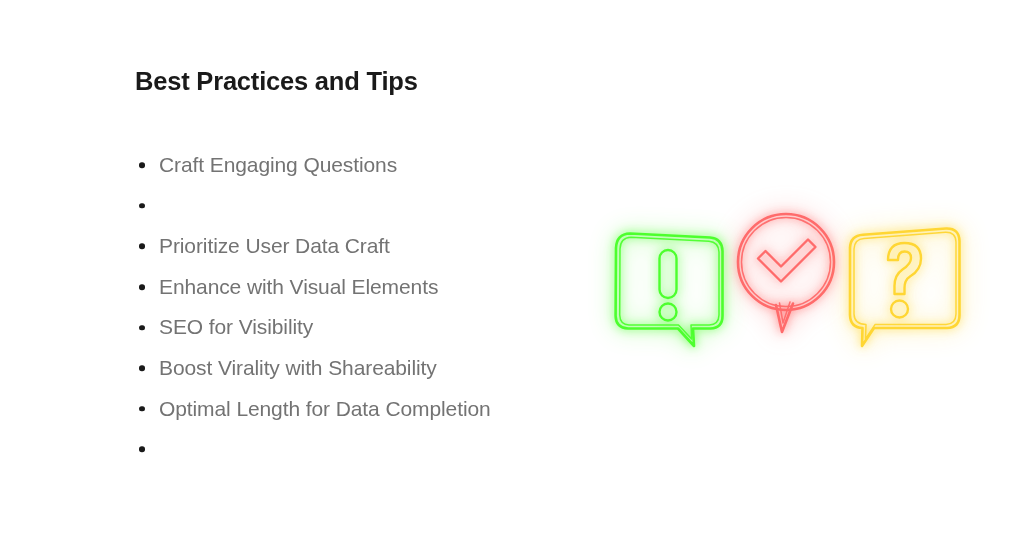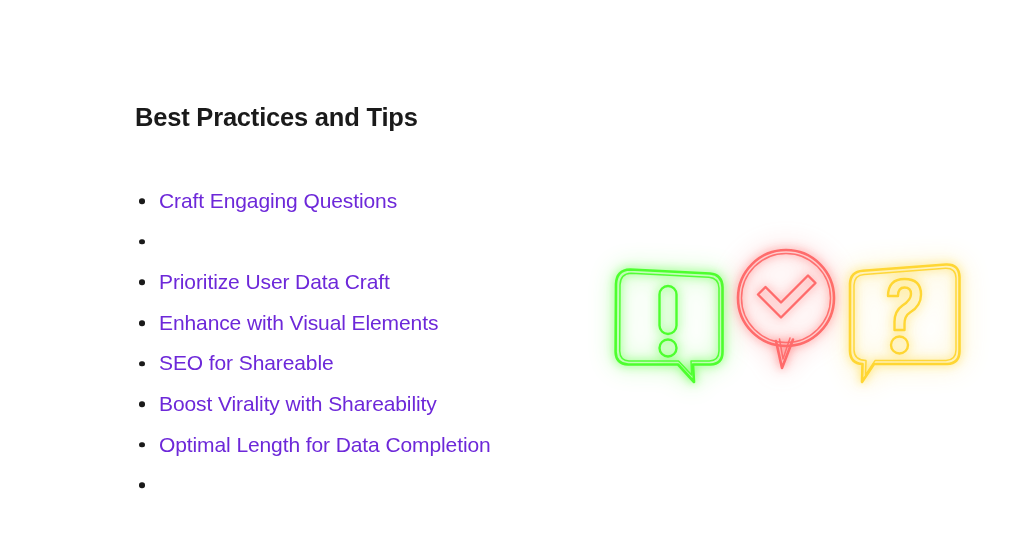--- a/index.html
+++ b/index.html
@@ -11,21 +11,20 @@
     height: 546px;
     background: #ffffff;
     font-family: "Liberation Sans", sans-serif;
     overflow: hidden;
     position: relative;
   }
   .slide {
     position: absolute;
     inset: 0;
     background: #ffffff;
-    margin-top: 36px;
   }
 
   
   .content {
     position: absolute;
     left: 135px;
     top: 66px;
     width: 460px;
   }
   .heading {
@@ -45,21 +44,21 @@
     top: 79px;
     left: 4px;
     width: 520px;
   }
   .bullet-item {
     position: relative;
     padding-left: 20px;
     height: 40.6px;
     line-height: 40.6px;
     font-size: 21px;
-    color: #6d28d9;
+    color: #737373;
     letter-spacing: -0.1px;
     white-space: nowrap;
   }
   .bullet-dot {
     position: absolute;
     left: 0px;
     top: 50%;
     transform: translateY(-50%);
     width: 5.5px;
     height: 5.5px;
@@ -121,21 +120,21 @@
         <span class="bullet-text">Prioritize User Data Craft</span>
       </li>
 
       <li class="bullet-item">
         <span class="bullet-dot"></span>
         <span class="bullet-text">Enhance with Visual Elements</span>
       </li>
 
       <li class="bullet-item">
         <span class="bullet-dot"></span>
-        <span class="bullet-text">SEO for Shareable</span>
+        <span class="bullet-text">SEO for Visibility</span>
       </li>
 
       <li class="bullet-item">
         <span class="bullet-dot"></span>
         <span class="bullet-text">Boost Virality with Shareability</span>
       </li>
 
       <li class="bullet-item">
         <span class="bullet-dot"></span>
         <span class="bullet-text">Optimal Length for Data Completion</span>

